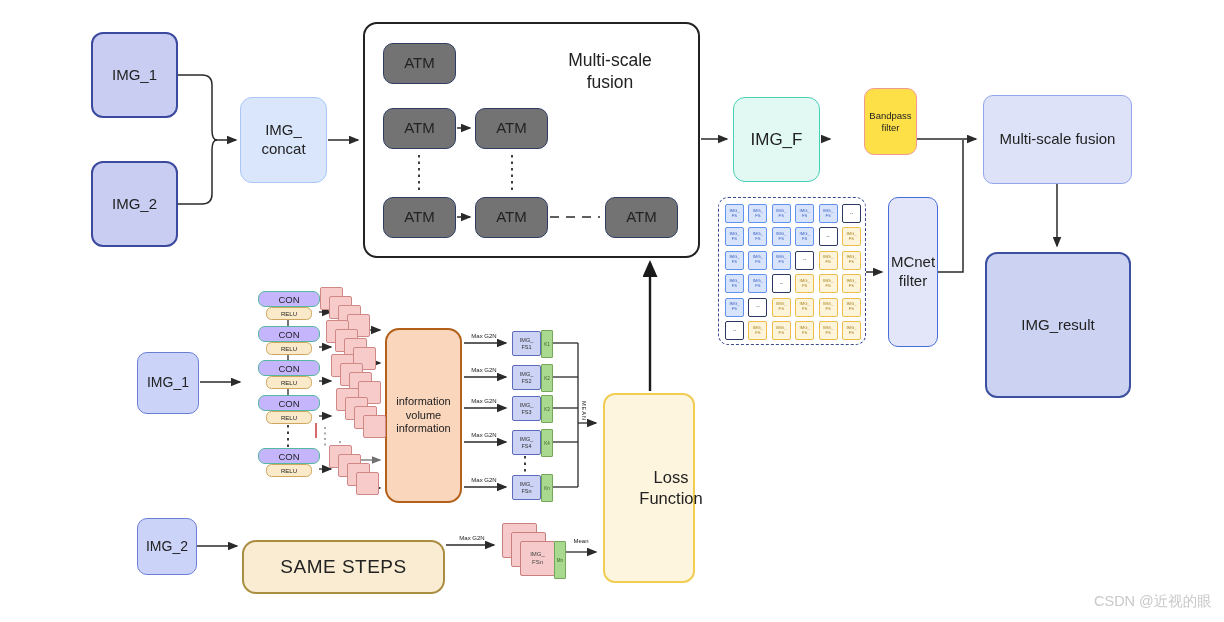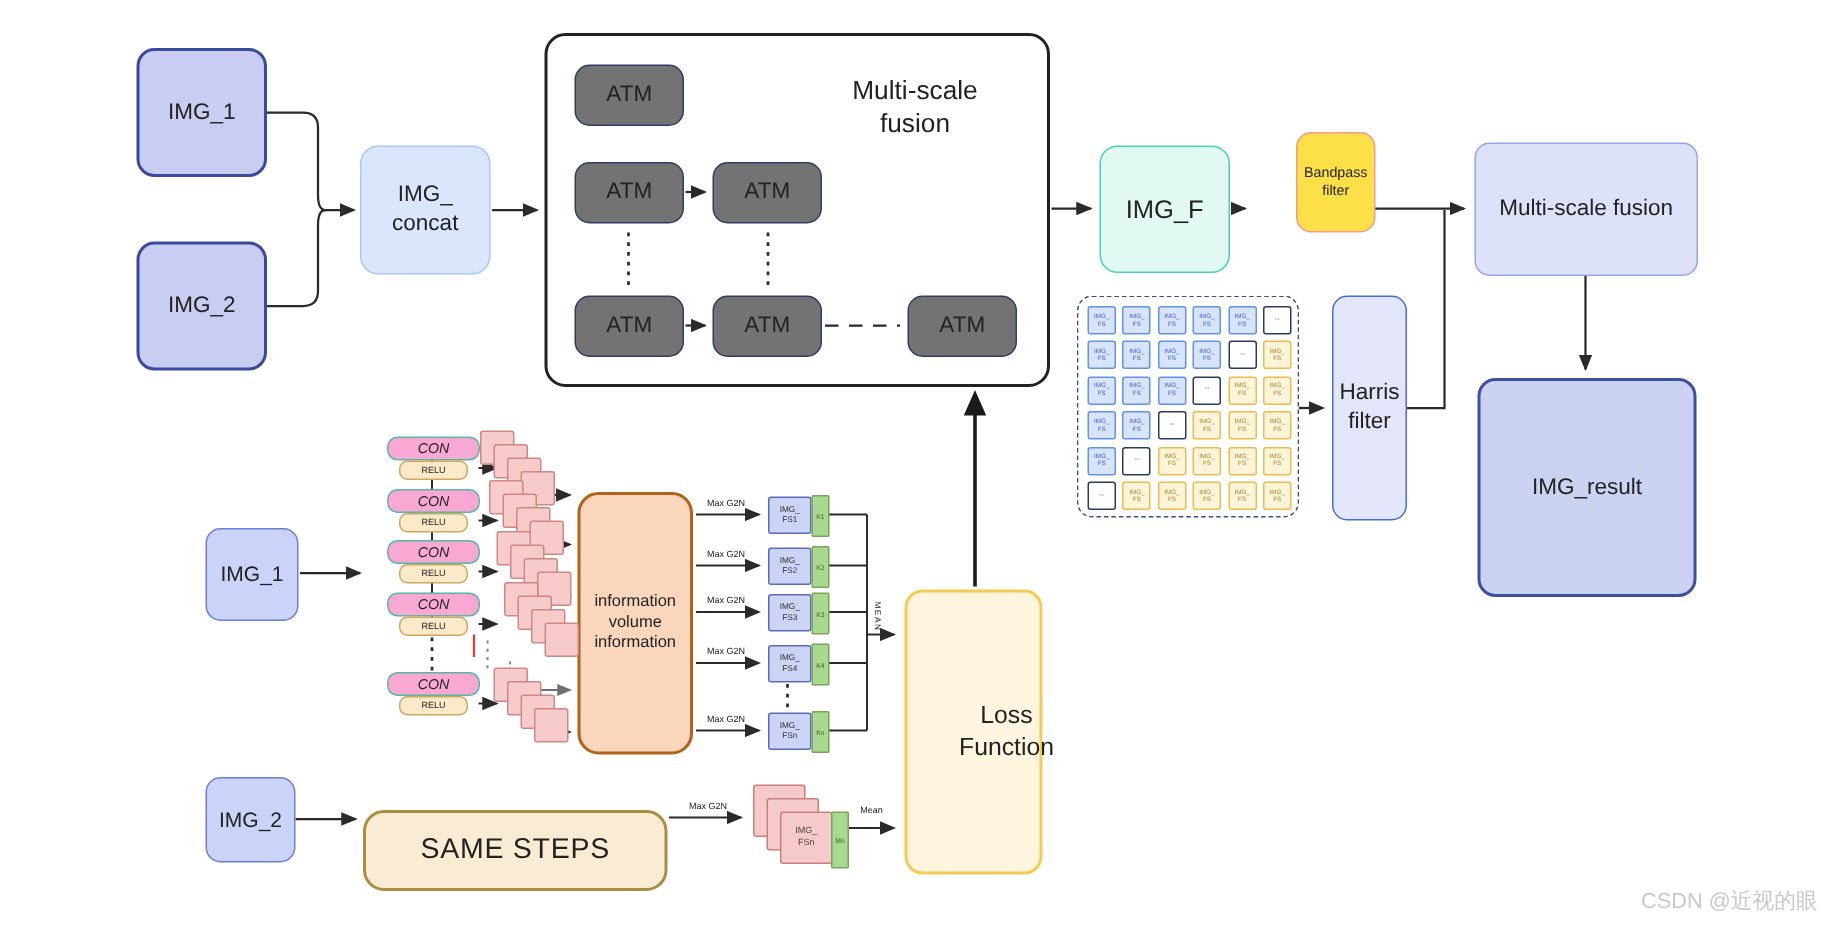--- a/index.html
+++ b/index.html
@@ -31,22 +31,22 @@
   .grid-container{left:718px;top:197px;width:148px;height:148px;background:#fff;border:1.6px dashed #3a4a8f;border-radius:10px;}
   .cell{position:absolute;width:19px;height:19px;box-sizing:border-box;display:flex;flex-direction:column;
         align-items:center;justify-content:center;font-size:4.2px;line-height:1.15;border-radius:2px;z-index:3;}
   .cell-b{background:#d8e4fb;border:1px solid #6292ef;color:#3a5fc0;}
   .cell-y{background:#fdf4da;border:1px solid #eebb4d;color:#a8821d;}
   .cell-d{background:#fff;border:1.6px solid #2c3a63;color:#555;font-size:5px;}
   .ivm{left:385px;top:328px;width:77px;height:175px;background:#f9d6bc;border:2.5px solid #b3601a;border-radius:14px;font-size:11px;}
   .loss{left:603px;top:393px;width:92px;height:190px;background:#fdf5de;border:2px solid #f2cd55;border-radius:12px;font-size:16.5px;padding-left:44px;}
   .pbox-lite{background:#ccd3f8;border:1.8px solid #6b7fd7;border-radius:10px;font-size:14px;}
   .same{left:242px;top:540px;width:203px;height:54px;background:#f9ecd2;border:2px solid #a98d41;border-radius:14px;font-size:19px;letter-spacing:0.5px;}
-  .pill-con{position:absolute;width:60px;height:14px;background:#f9a8d4;border:1.2px solid #55b9a2;border-radius:7px;
-            display:flex;align-items:center;justify-content:center;font-size:9.5px;z-index:3;font-style:italic;}
+  .pill-con{position:absolute;width:60px;height:14px;background:#c4b5fd;border:1.2px solid #55b9a2;border-radius:7px;
+            display:flex;align-items:center;justify-content:center;font-size:9.5px;z-index:3;}
   .pill-relu{position:absolute;width:44px;height:11px;background:#faeac9;border:1.2px solid #cfa75e;border-radius:5.5px;
              display:flex;align-items:center;justify-content:center;font-size:6px;z-index:3;}
   .fmap{position:absolute;width:21px;height:21px;background:#f7cbca;border:1.2px solid #cf8886;border-radius:2px;z-index:2;}
   .fmap-lg{position:absolute;width:33px;height:33px;background:#f6caca;border:1.3px solid #c97f7d;border-radius:2px;z-index:2;
            display:flex;flex-direction:column;align-items:center;justify-content:center;font-size:6px;line-height:1.2;color:#444;}
   .fsbox{position:absolute;width:27px;height:23px;background:#ccd3f4;border:1.2px solid #5c6bbd;border-radius:2px;
          display:flex;flex-direction:column;align-items:center;justify-content:center;font-size:5.5px;line-height:1.2;color:#333;z-index:3;}
   .kbar{position:absolute;width:10px;height:26px;background:#a9d98f;border:1px solid #76a65b;border-radius:1px;
         display:flex;align-items:center;justify-content:center;font-size:4.5px;color:#3c5c28;z-index:3;}
   .lbl-g2n{position:absolute;font-size:6px;text-align:center;z-index:3;color:#222;}
@@ -151,21 +151,21 @@
   <div class="box fusion-title">Multi-scale fusion</div>
 
   <div class="box img-f">IMG_F</div>
   <div class="box bandpass">
     <span>Bandpass</span>
     <span>filter</span>
   </div>
   <div class="box msf-right">Multi-scale fusion</div>
   <div class="box img-result">IMG_result</div>
   <div class="box harris">
-    <span>Harris</span>
+    <span>MCnet</span>
     <span>filter</span>
   </div>
   <div class="box grid-container"></div>
 
   <div class="box ivm">
     <span>information</span>
     <span>volume</span>
     <span>information</span>
   </div>
   <div class="box loss">

